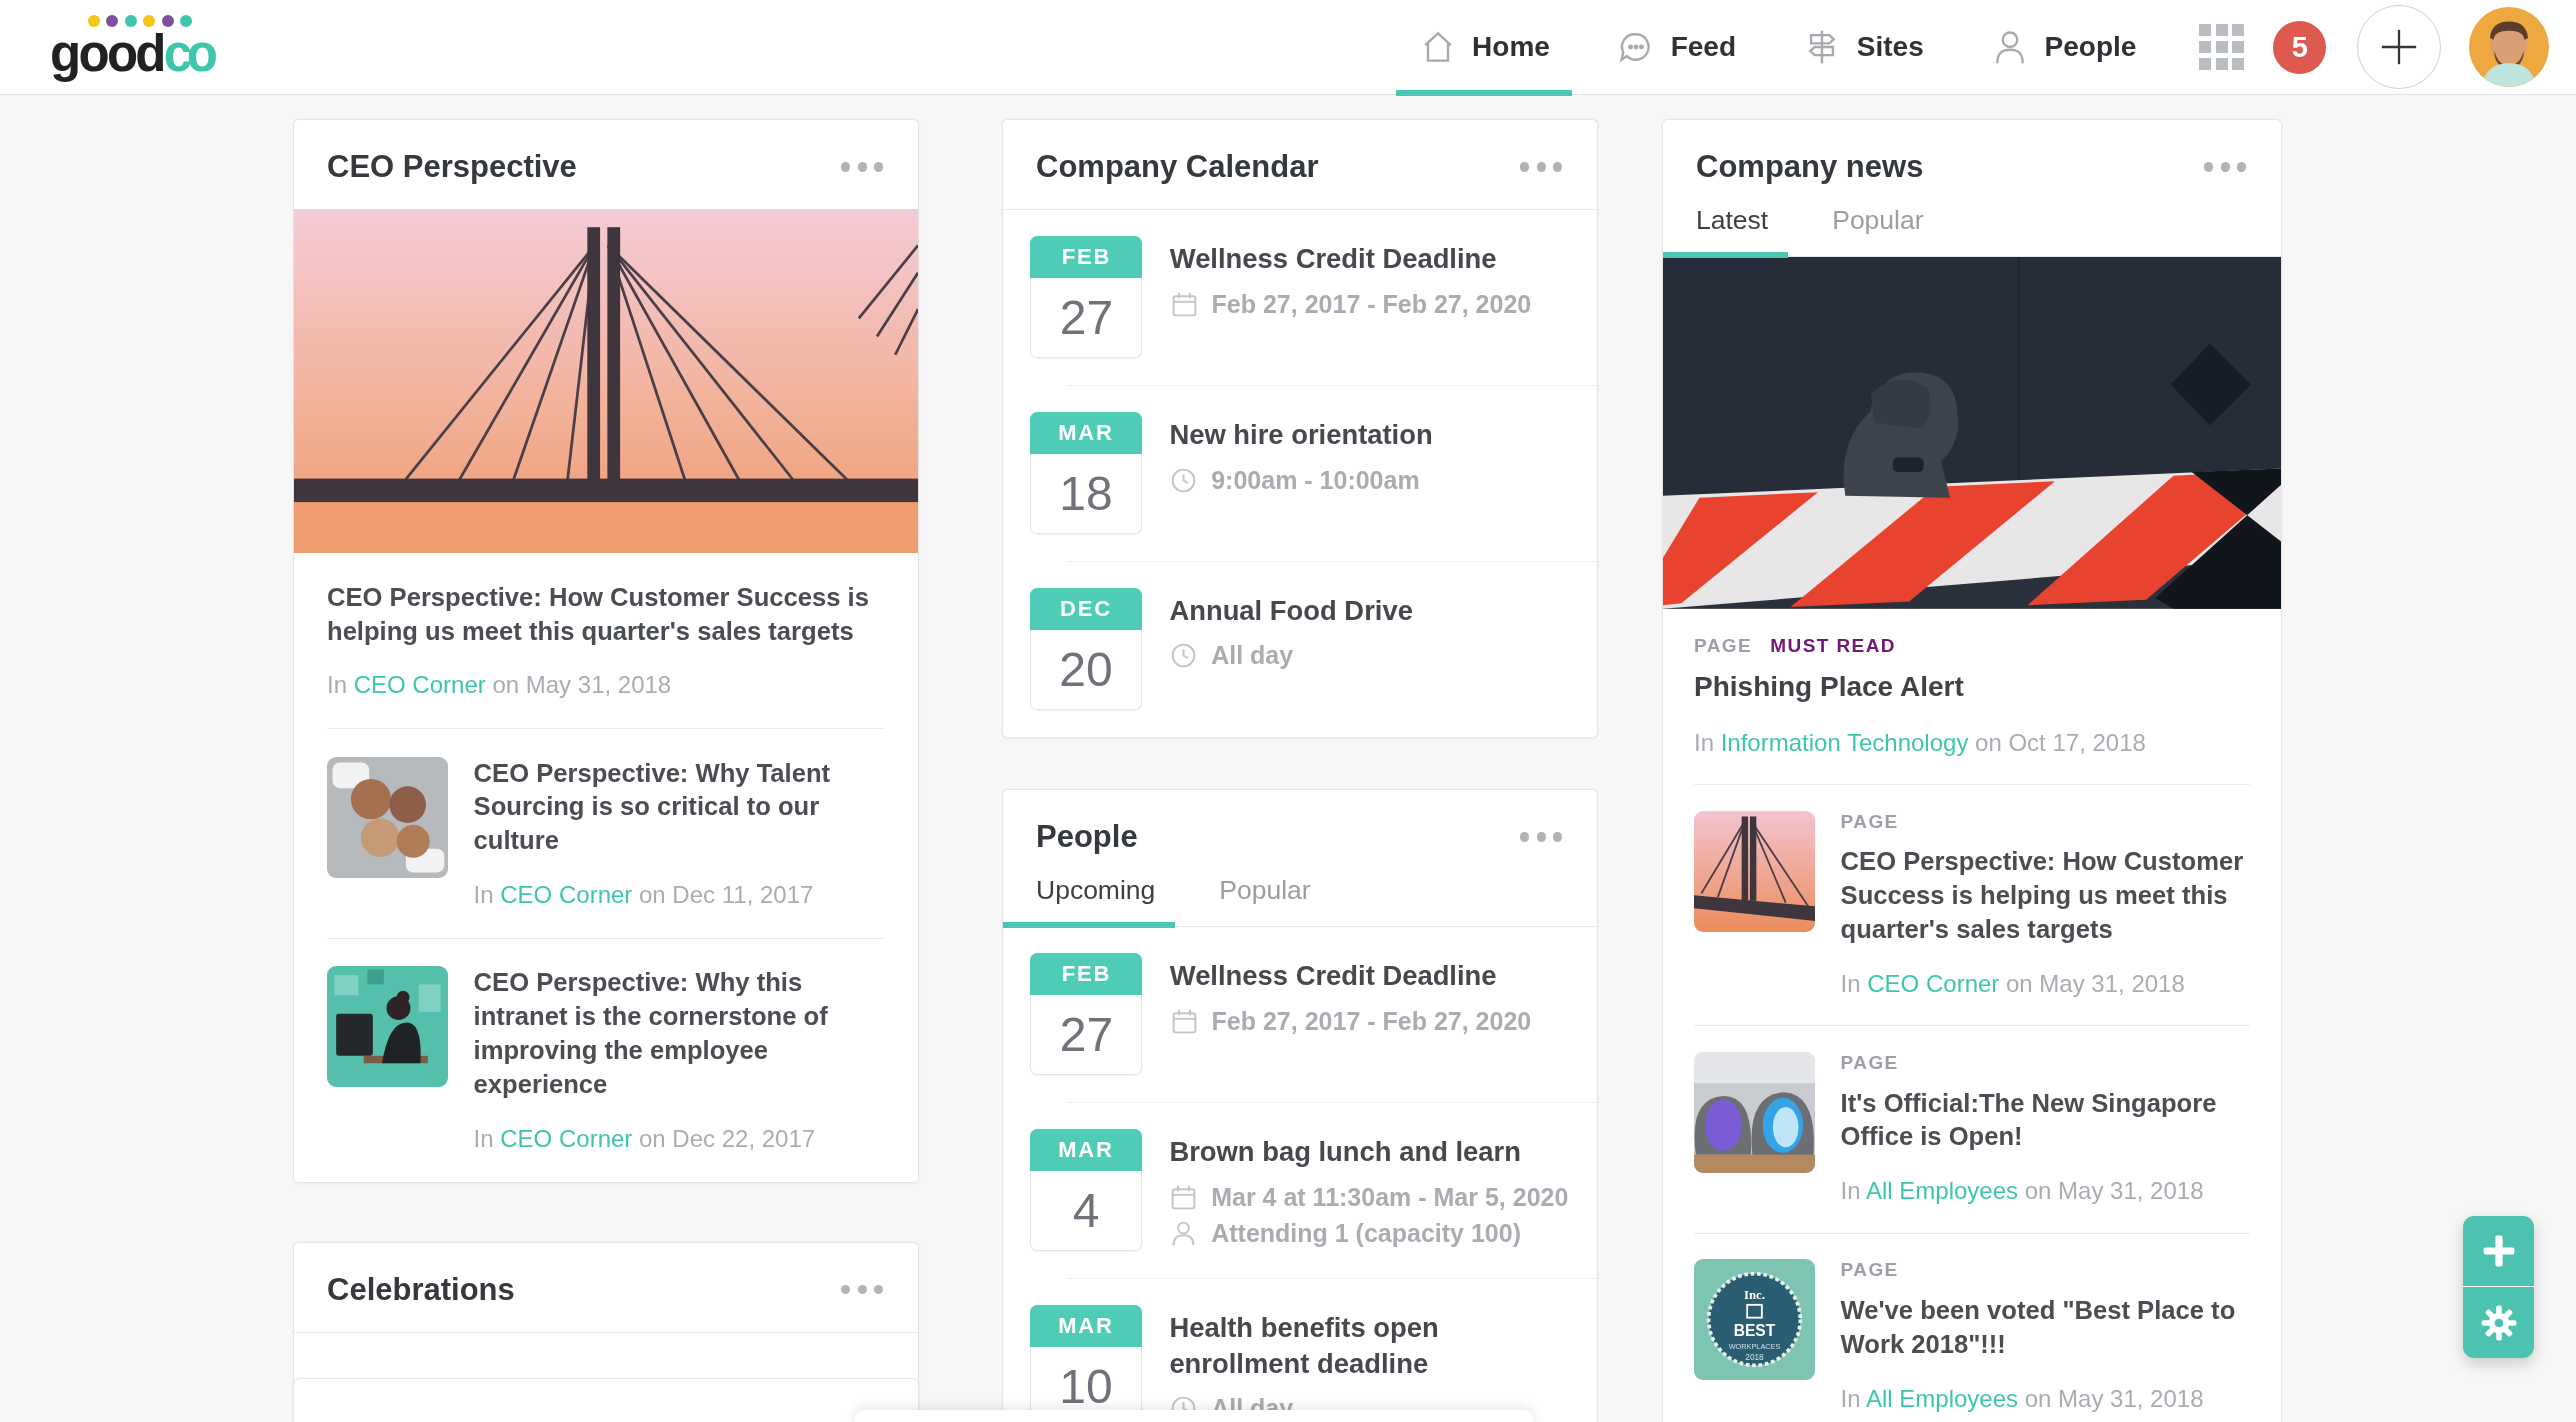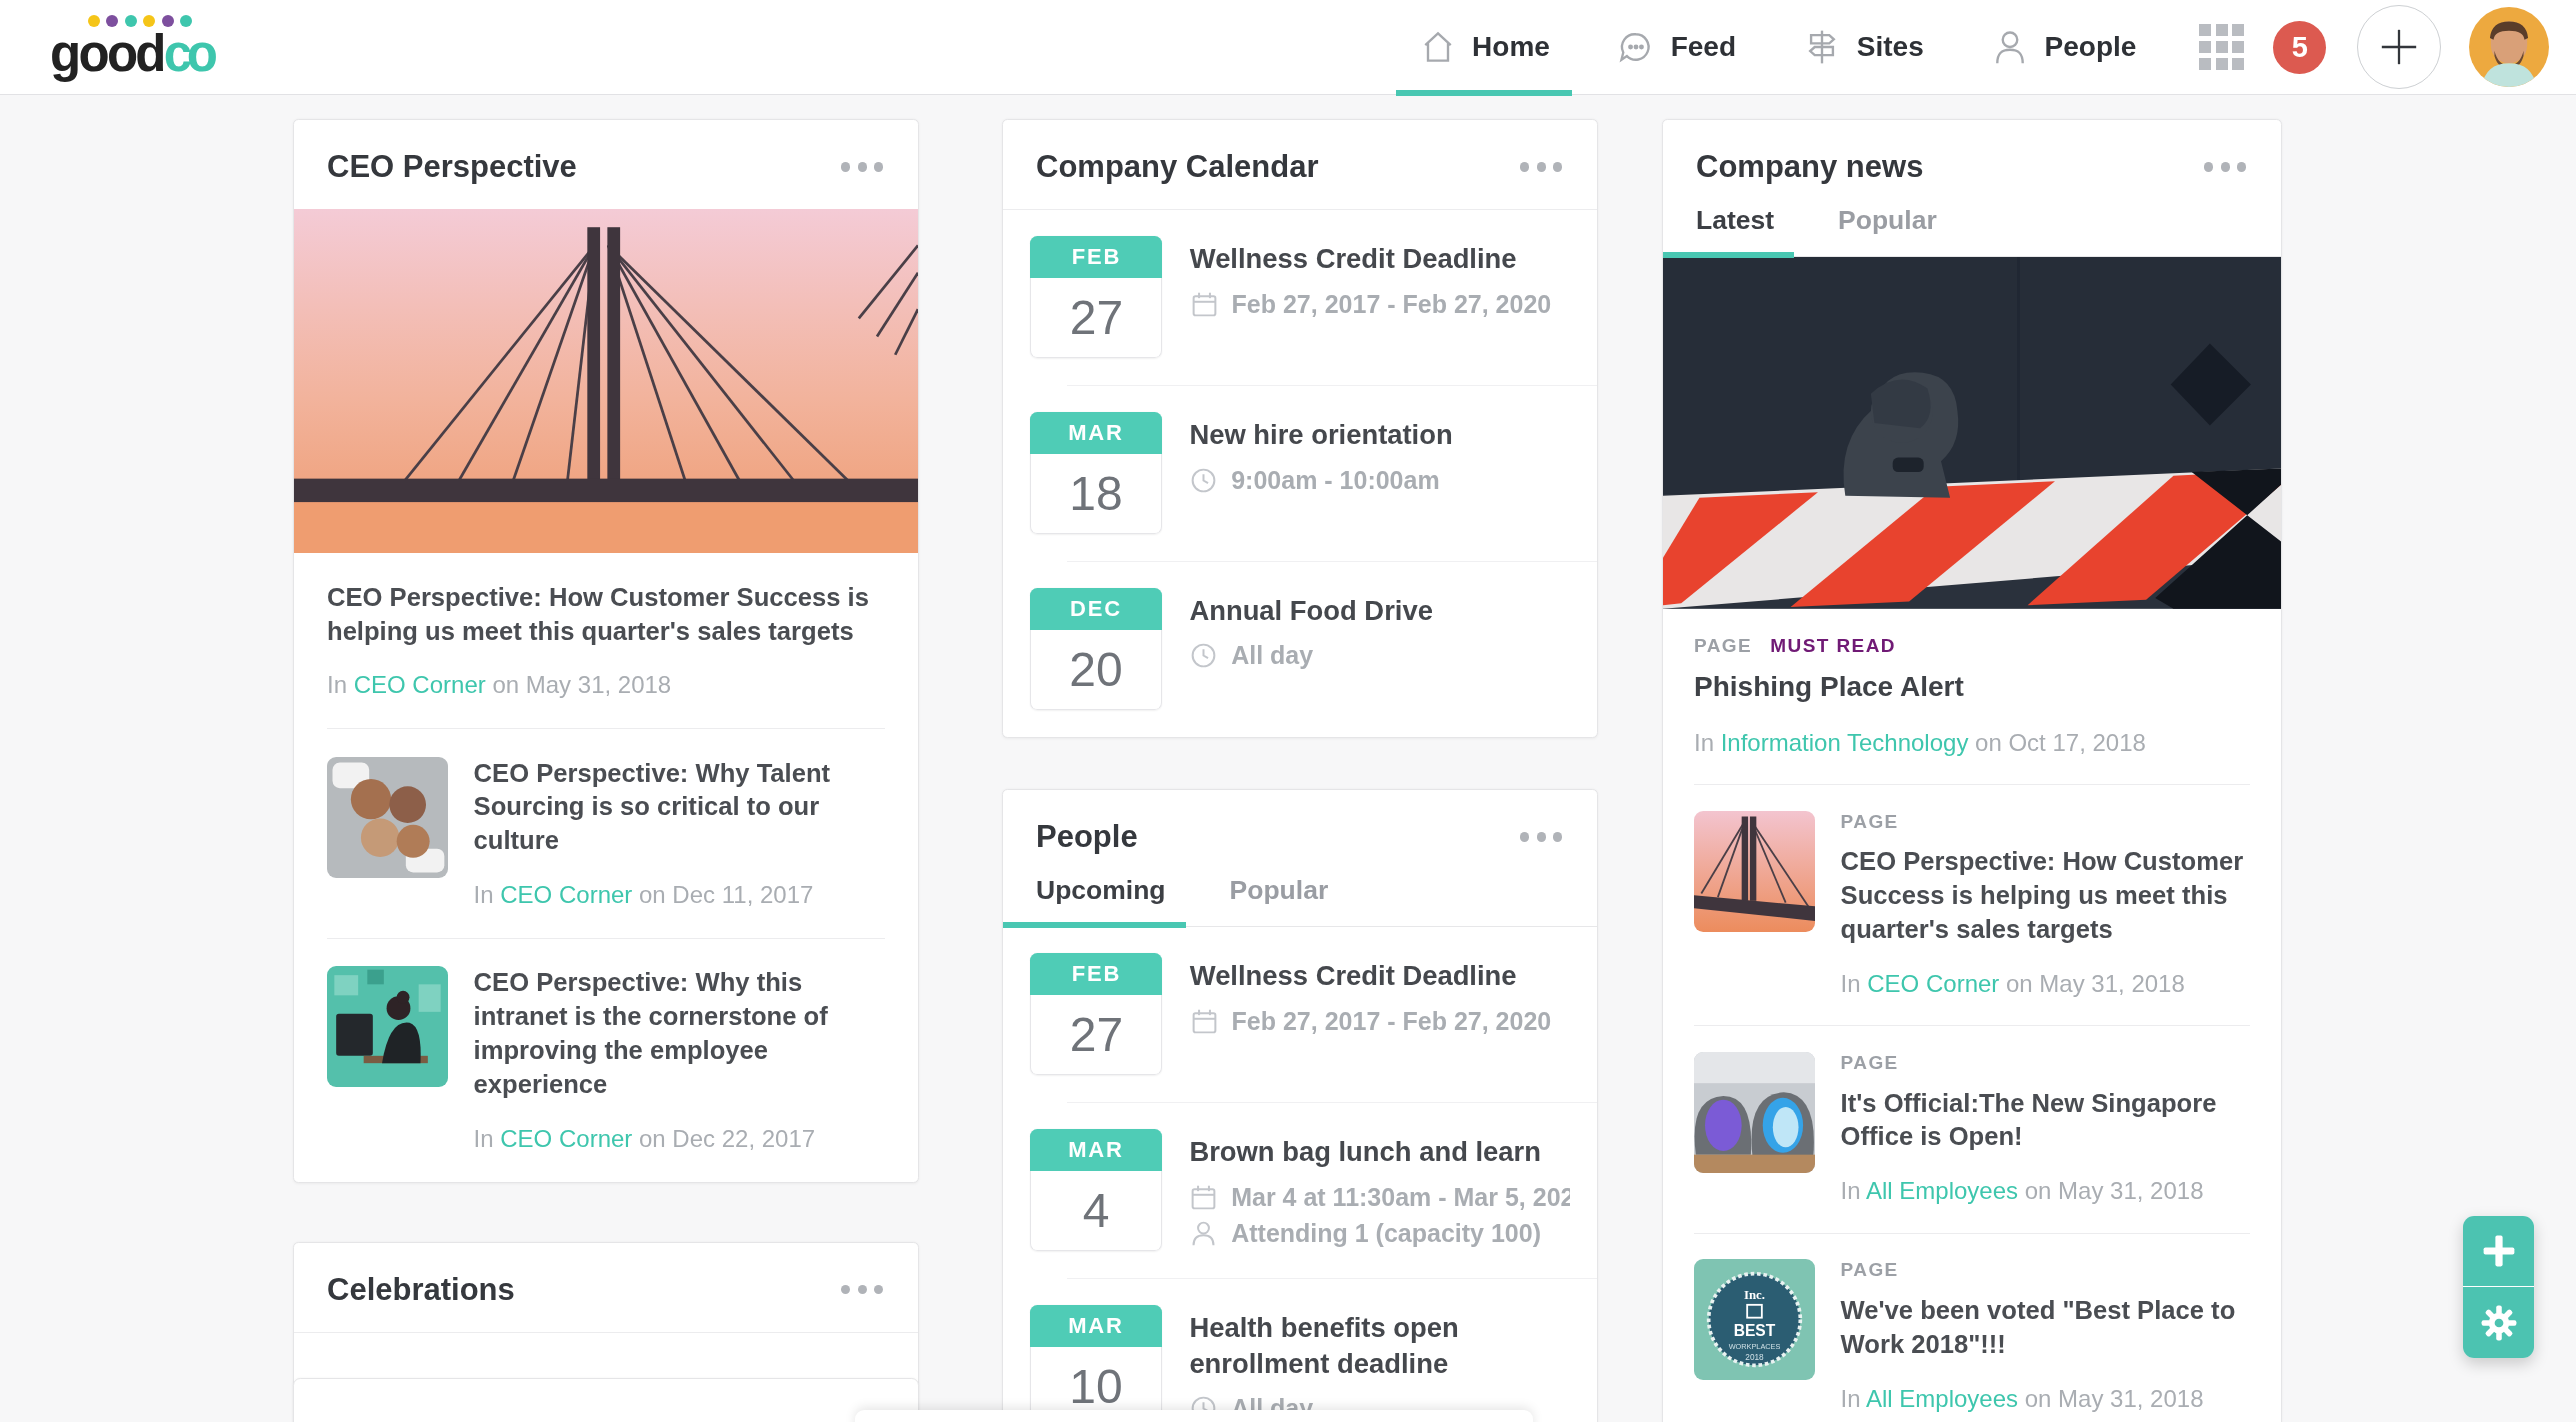--- a/index.html
+++ b/index.html
@@ -79,35 +79,35 @@
   .thumb { width:121px; height:121px; border-radius:9.1px; flex:0 0 auto; overflow:hidden; }
   .thumb svg { width:100%; height:100%; display:block; }
   
   .empty-body { border-top:1.8px solid #ececee; height:179px; display:flex; align-items:center; justify-content:center; }
   .empty-text { font-size:26.5px; color:#73767c; }
   
   .ev-list { border-top:1.8px solid #ececee; }
   .ev-row { display:flex; gap:27.4px; padding:25.6px 27.4px 27.4px; }
   .ev-row + .ev-row { border-top:1.8px solid #f0f0f2; margin-left:64px; padding-left:0; padding-right:27.4px; }
   .ev-row + .ev-row .datetile { margin-left:-37px; }
-  .datetile { width:132px; flex:0 0 auto; border-radius:7.3px; box-shadow:0 0.9px 1.8px rgba(0,0,0,.06); }
+  .datetile { width:112px; flex:0 0 auto; border-radius:7.3px; box-shadow:0 0.9px 1.8px rgba(0,0,0,.06); }
   .datetile .mon {
     height:42px; background:#4fccb6; border-radius:7.3px 7.3px 0 0; color:#fff;
     font-size:22px; font-weight:bold; letter-spacing:1.8px; display:flex; align-items:center; justify-content:center;
   }
   .datetile .day {
     height:80px; background:#fff; border:1.8px solid #e6e6e9; border-top:none; border-radius:0 0 7.3px 7.3px;
     font-size:48px; font-weight:300; color:#6f7379; display:flex; align-items:center; justify-content:center;
   }
   .ev-info { padding-top:5.5px; min-width:0; }
   .ev-title { font-size:27.4px; font-weight:bold; color:#45484d; line-height:1.3; margin-bottom:12.8px; }
   .ev-meta { display:flex; align-items:center; gap:12.8px; font-size:25px; color:#a9adb2; margin-top:7.3px; white-space:nowrap; overflow:hidden;font-weight:bold; }
   .mi { width:29px; height:29px; stroke:#c3c6cb; fill:none; stroke-width:2.2; flex:0 0 auto; }
   
-  .tabs { display:flex; gap:64px; padding:0 33px; border-bottom:1.8px solid #e7e7e9;font-weight:bold; }
+  .tabs { display:flex; gap:64px; padding:0 33px; border-bottom:1.8px solid #e7e7e9; }
   .tab { font-size:26.5px; color:#9a9da3; padding:7.3px 0 20px; position:relative; cursor:pointer; }
   .tab.active { color:#3c3f44; }
   .tab.active::after { content:""; position:absolute; left:-33px; right:-20px; bottom:-1.8px; height:5.5px; background:#49c7b2; }
   
   .news-list { padding:0 31px; }
   .news-item { padding:25.6px 0 27.4px; }
   .news-item + .news-item { border-top:1.8px solid #ececee; }
   .labels { display:flex; gap:18.3px; margin-bottom:12.8px; }
   .lab { font-size:19px; letter-spacing:1.4px; color:#9ca0a6; font-weight:bold; }
   .lab.dark { color:#701a75; }

